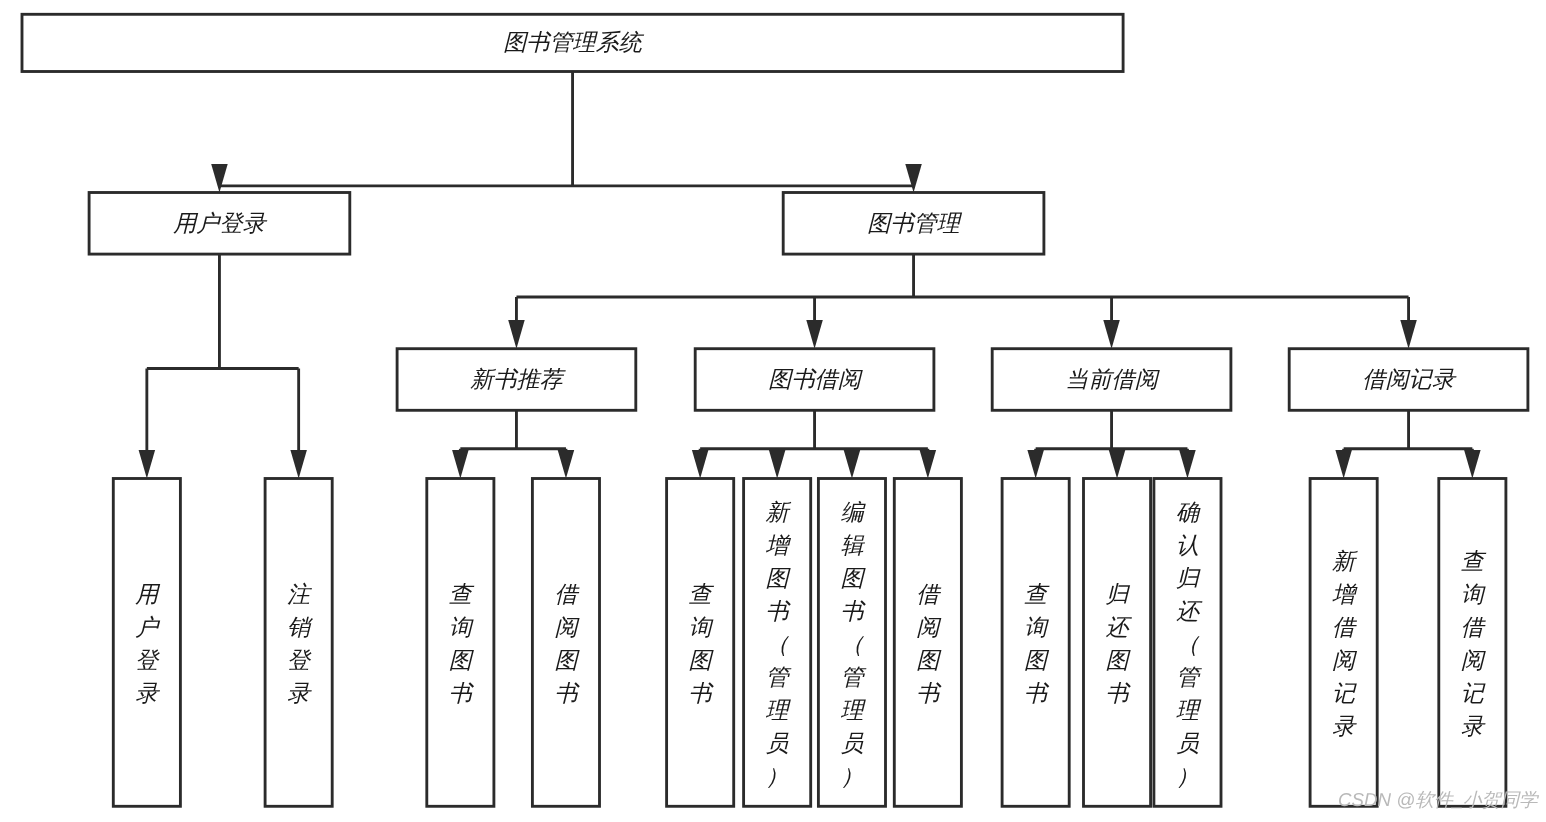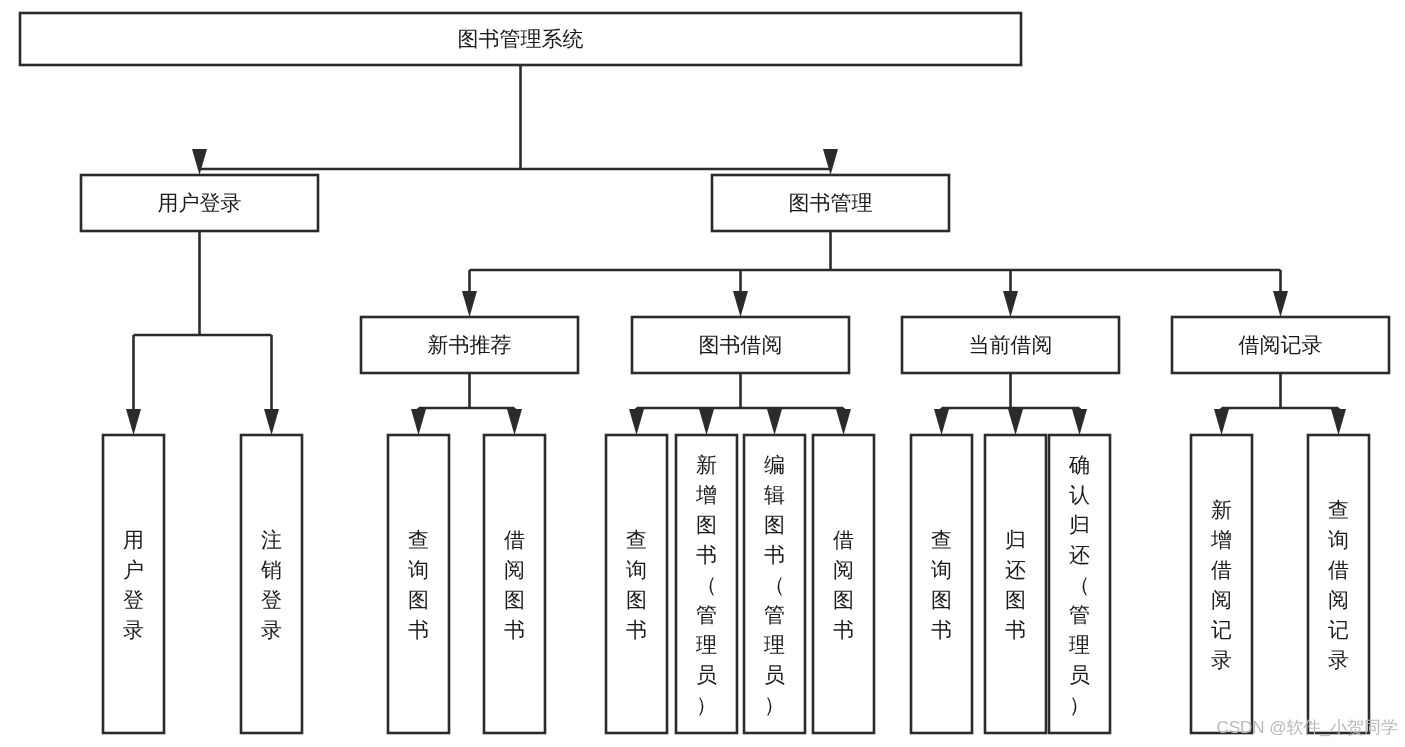--- a/index.html
+++ b/index.html
@@ -12,20 +12,21 @@
     height: 747px;
     font-family: "Liberation Sans", "DejaVu Sans", sans-serif;
     overflow: hidden;
     position: relative;
   }
   #diagram-root {
     position: absolute;
     left: 0; top: 0;
     width: 1405px;
     height: 567px;
+    font-style: italic;
   }
   svg.flow {
     display: block;
     width: 1405px;
     height: 747px;
   }
   .node-rect {
     fill: #ffffff;
     stroke: #2b2b2b;
     stroke-width: 2.6;

